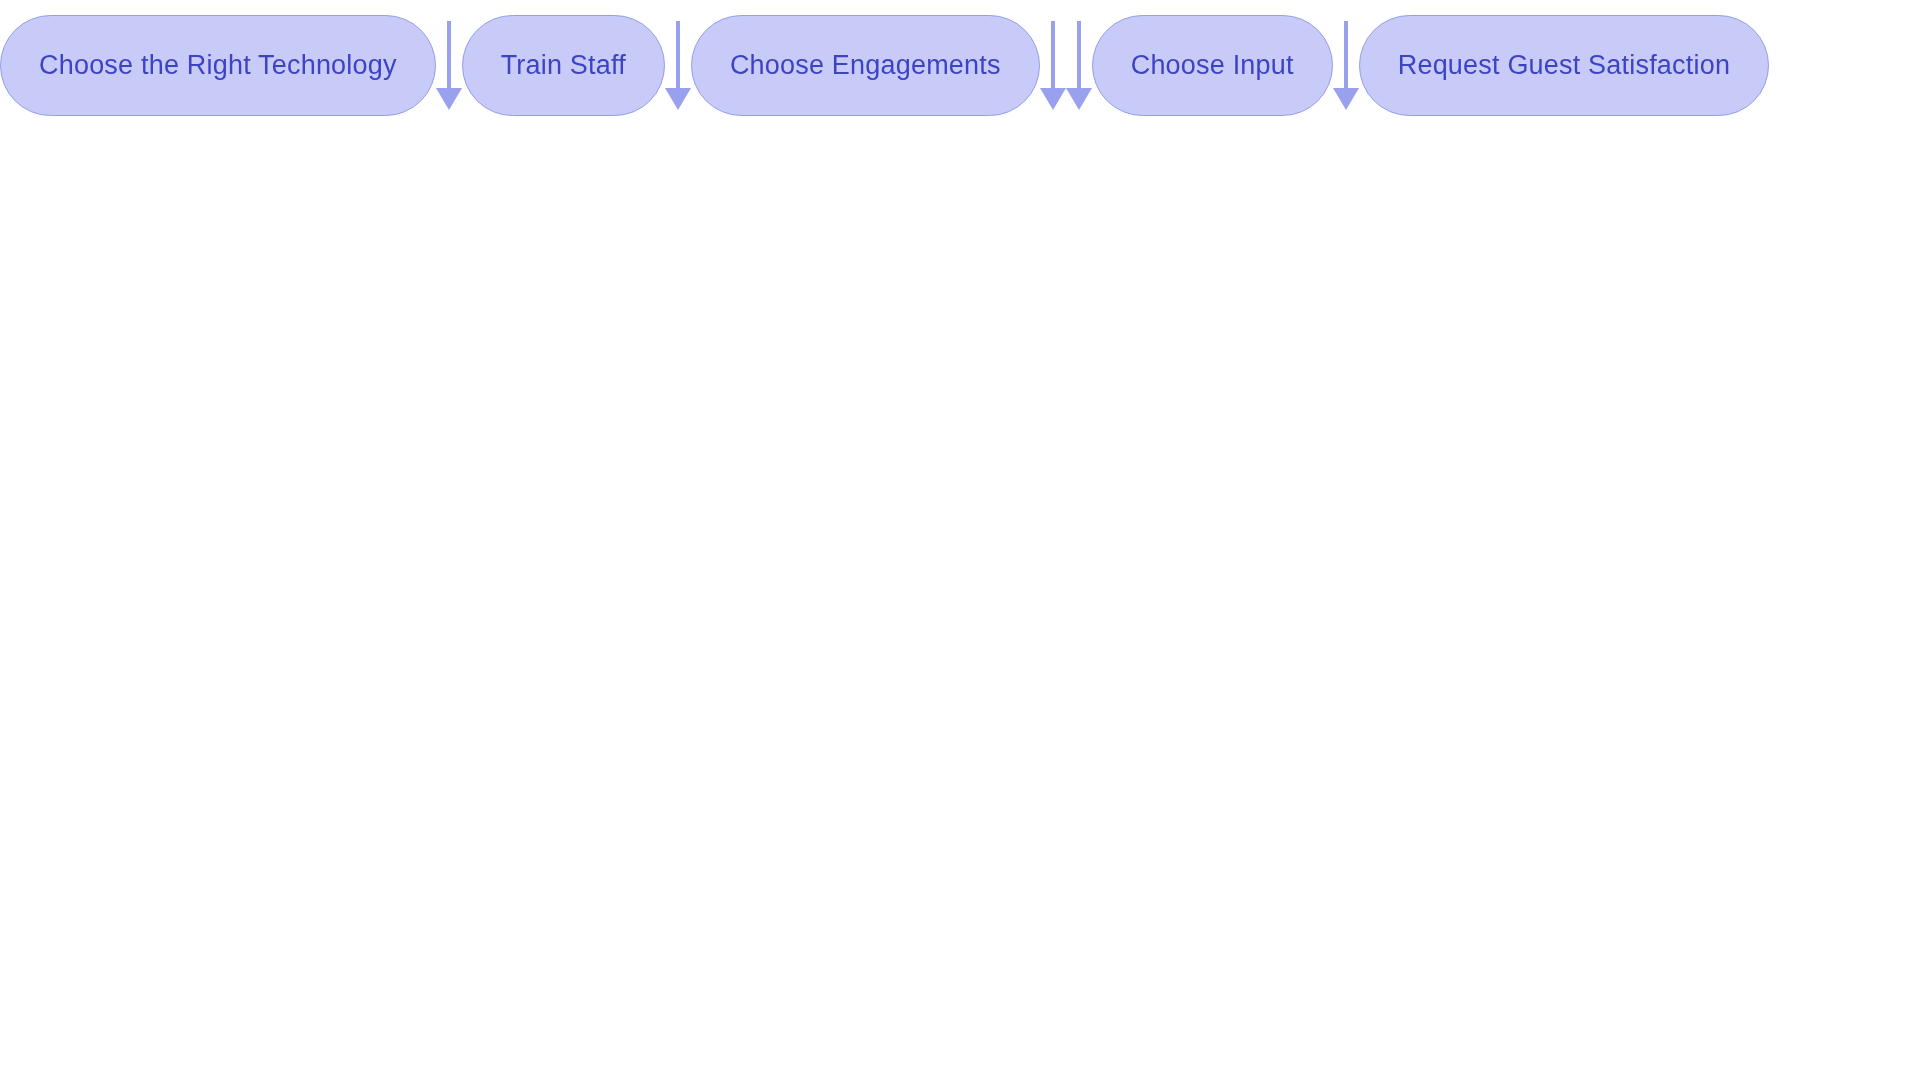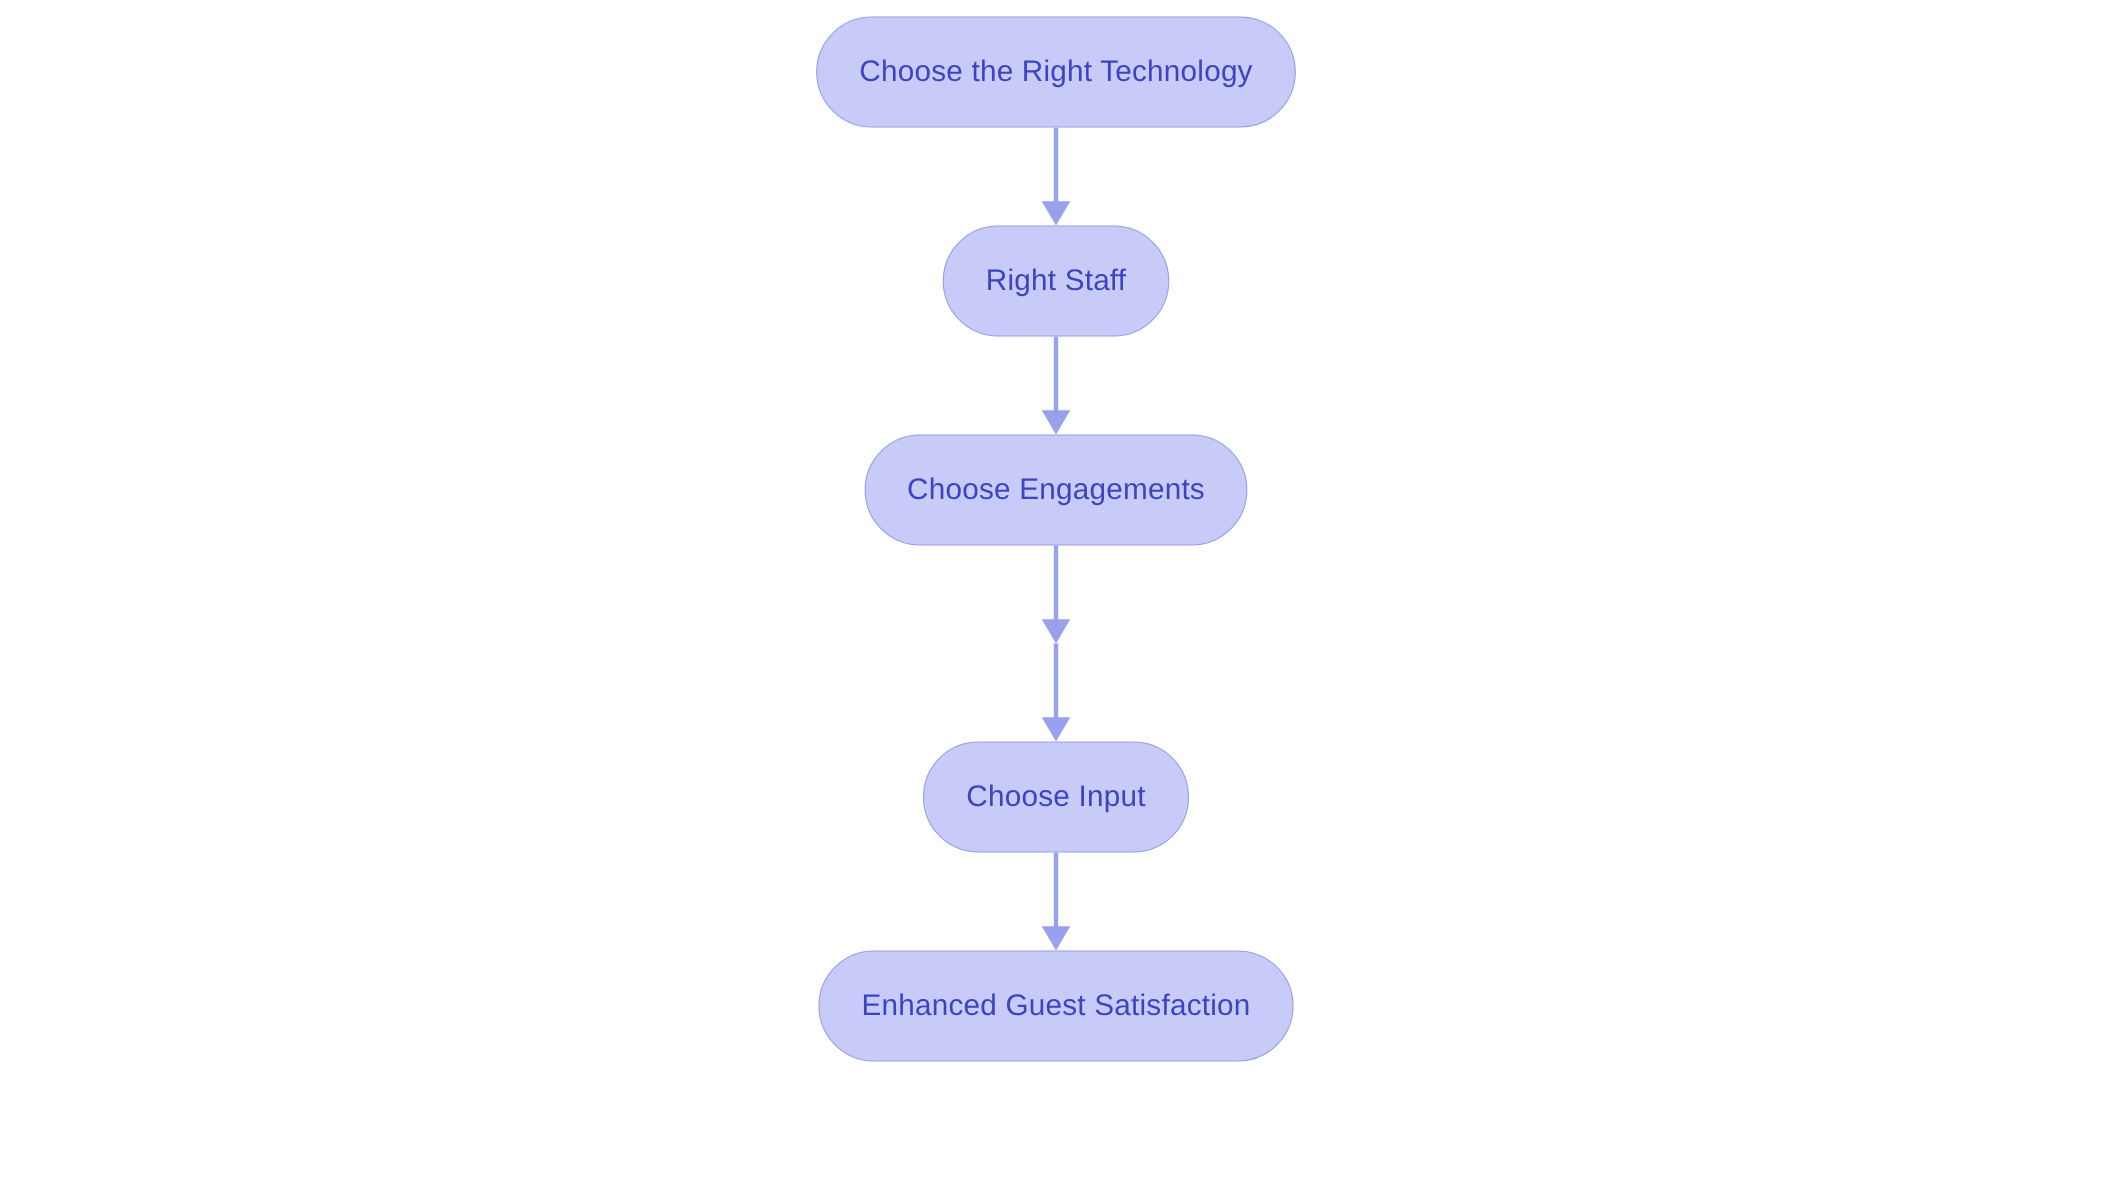--- a/index.html
+++ b/index.html
@@ -14,21 +14,21 @@
     background: #ffffff;
     overflow: hidden;
     font-family: "Liberation Sans", "DejaVu Sans", sans-serif;
   }
   .flow-column {
     position: absolute;
     left: 0;
     top: 15px;
     width: 1920px;
     display: flex;
-    flex-direction: column;
+    flex-direction: row;
     align-items: center;
   }
   .node {
     height: 101px;
     box-sizing: border-box;
     display: flex;
     align-items: center;
     justify-content: center;
     padding: 0 38px;
     min-width: 190px;
@@ -82,21 +82,21 @@
     <div class="node">
       <span class="node-label">Choose the Right Technology</span>
     </div>
 
     <div class="arrow">
       <div class="arrow-line"></div>
       <div class="arrow-head"></div>
     </div>
 
     <div class="node">
-      <span class="node-label">Right Staff</span>
+      <span class="node-label">Train Staff</span>
     </div>
 
     <div class="arrow">
       <div class="arrow-line"></div>
       <div class="arrow-head"></div>
     </div>
 
     <div class="node">
       <span class="node-label">Choose Engagements</span>
     </div>
@@ -115,17 +115,17 @@
     <div class="node">
       <span class="node-label">Choose Input</span>
     </div>
 
     <div class="arrow">
       <div class="arrow-line"></div>
       <div class="arrow-head"></div>
     </div>
 
     <div class="node">
-      <span class="node-label">Enhanced Guest Satisfaction</span>
+      <span class="node-label">Request Guest Satisfaction</span>
     </div>
 
   </div>
 </div>
 
 </body></html>

